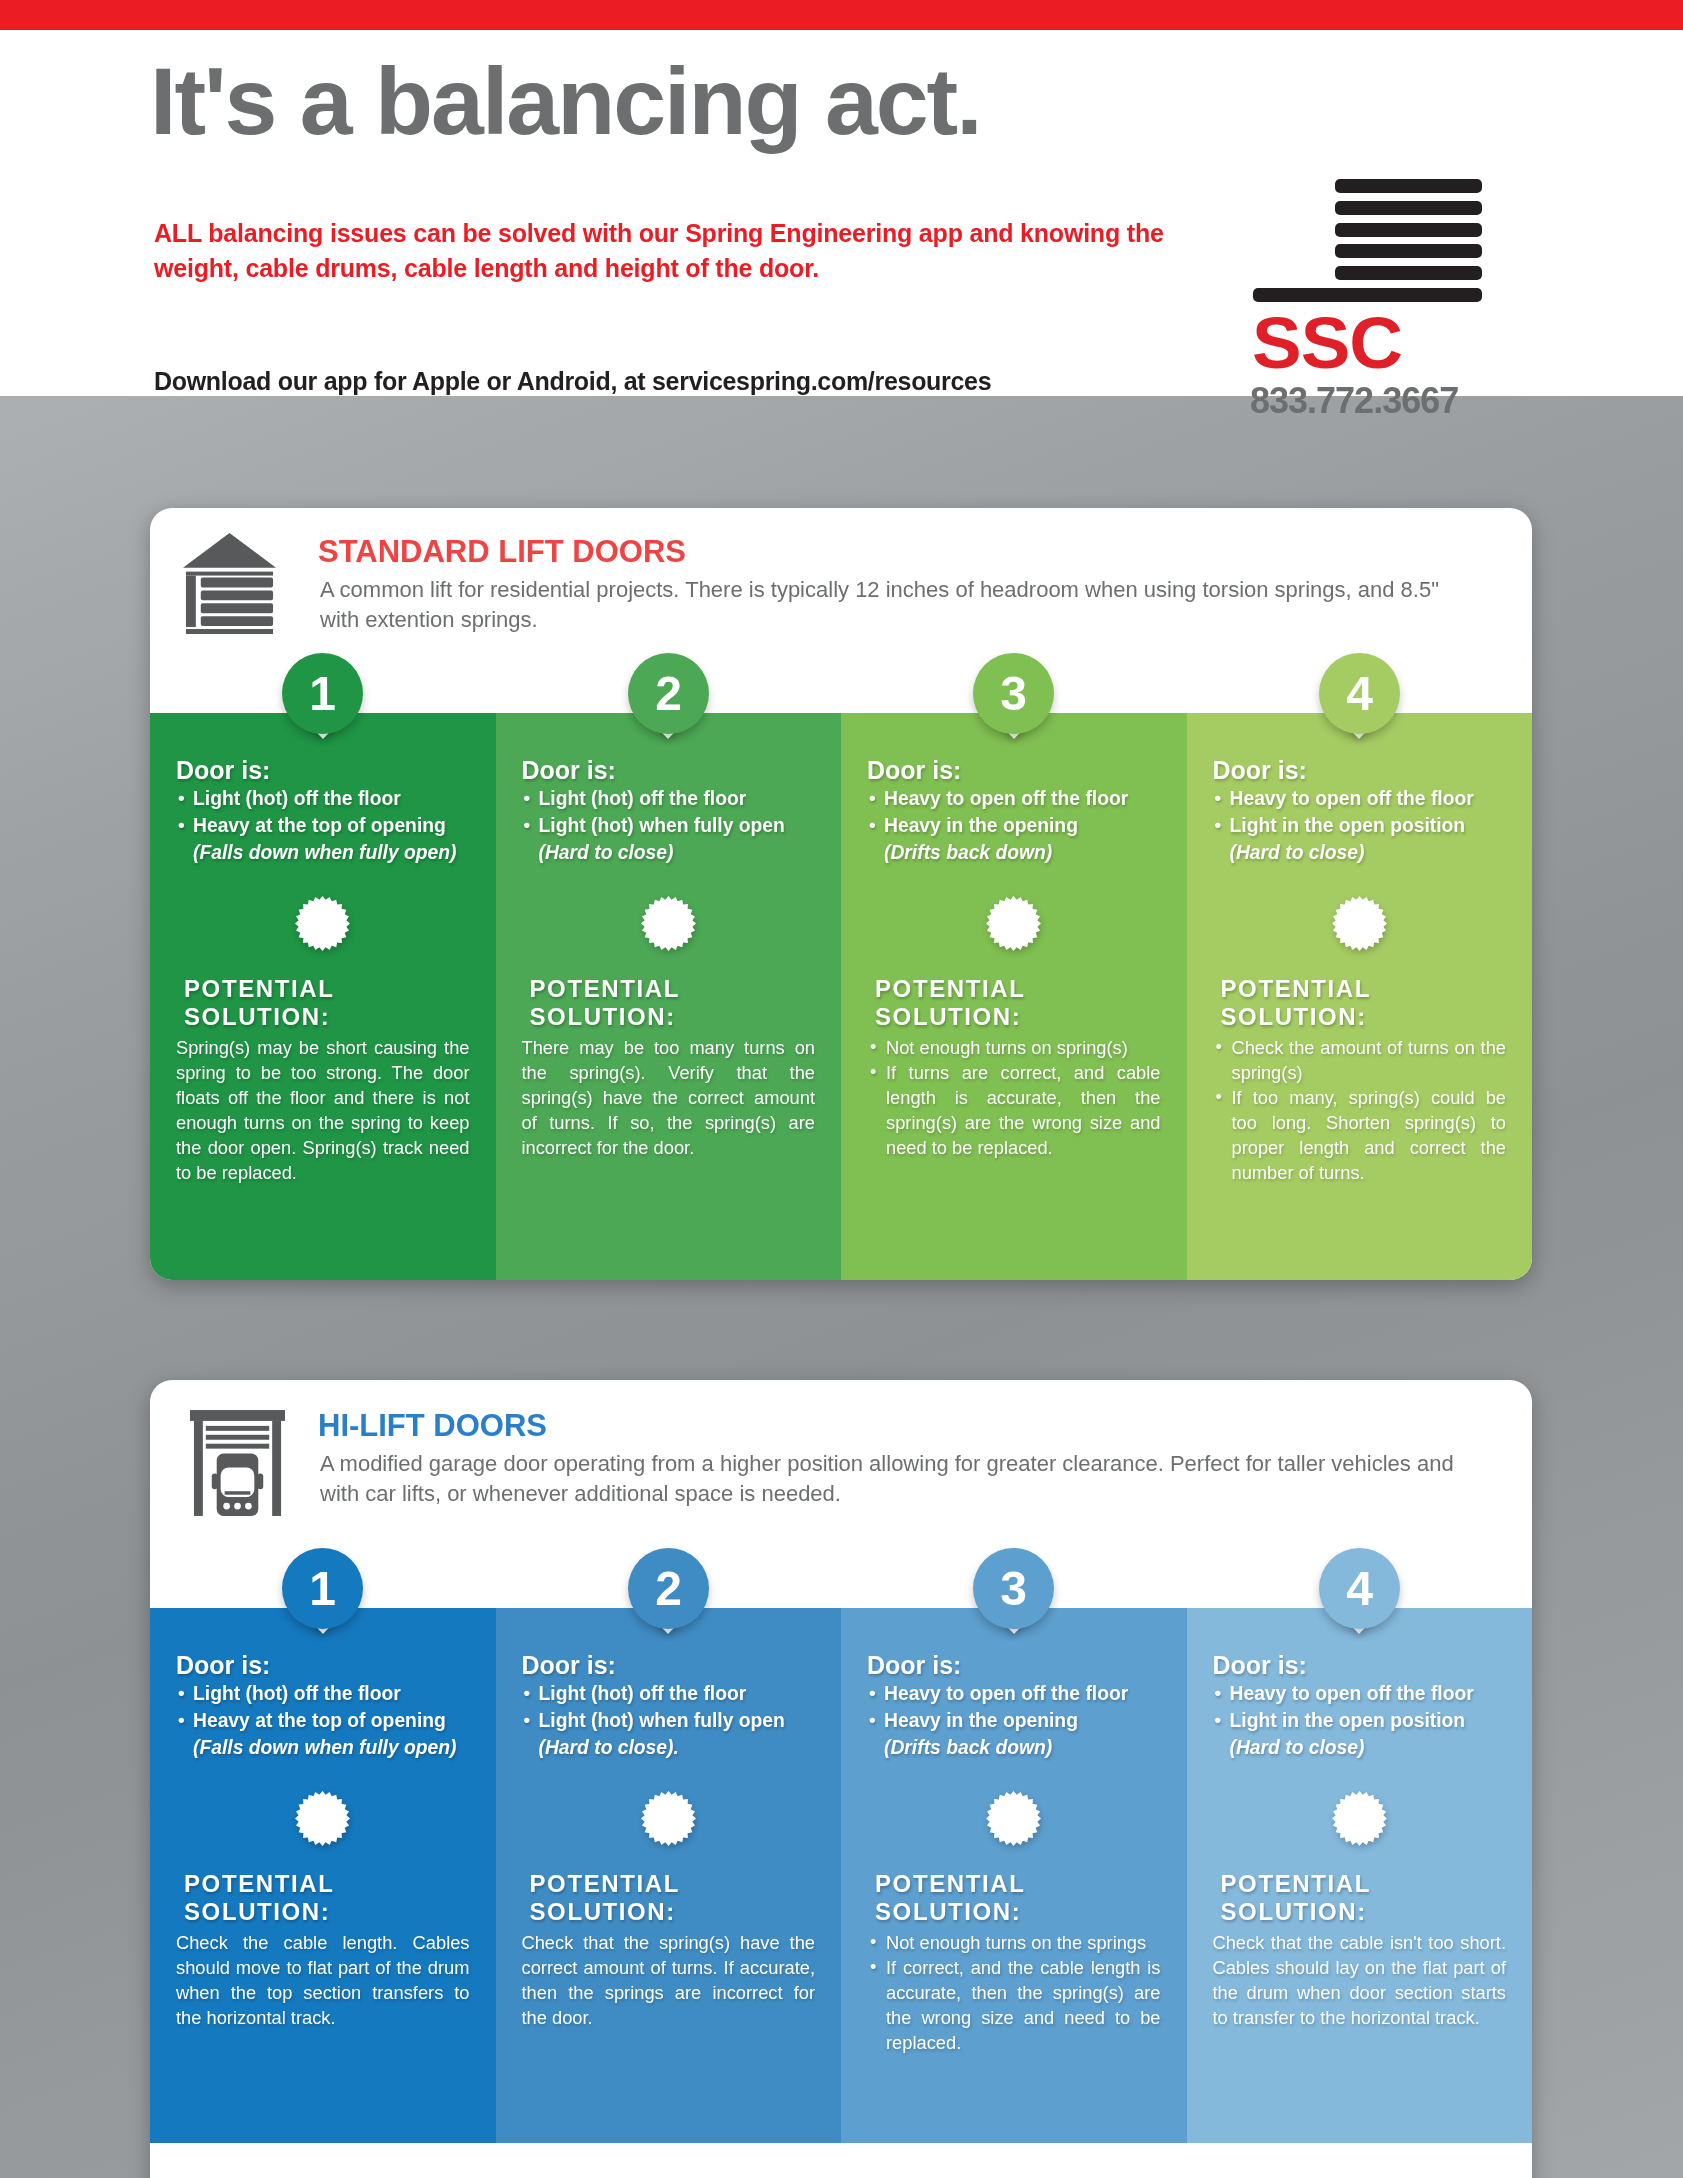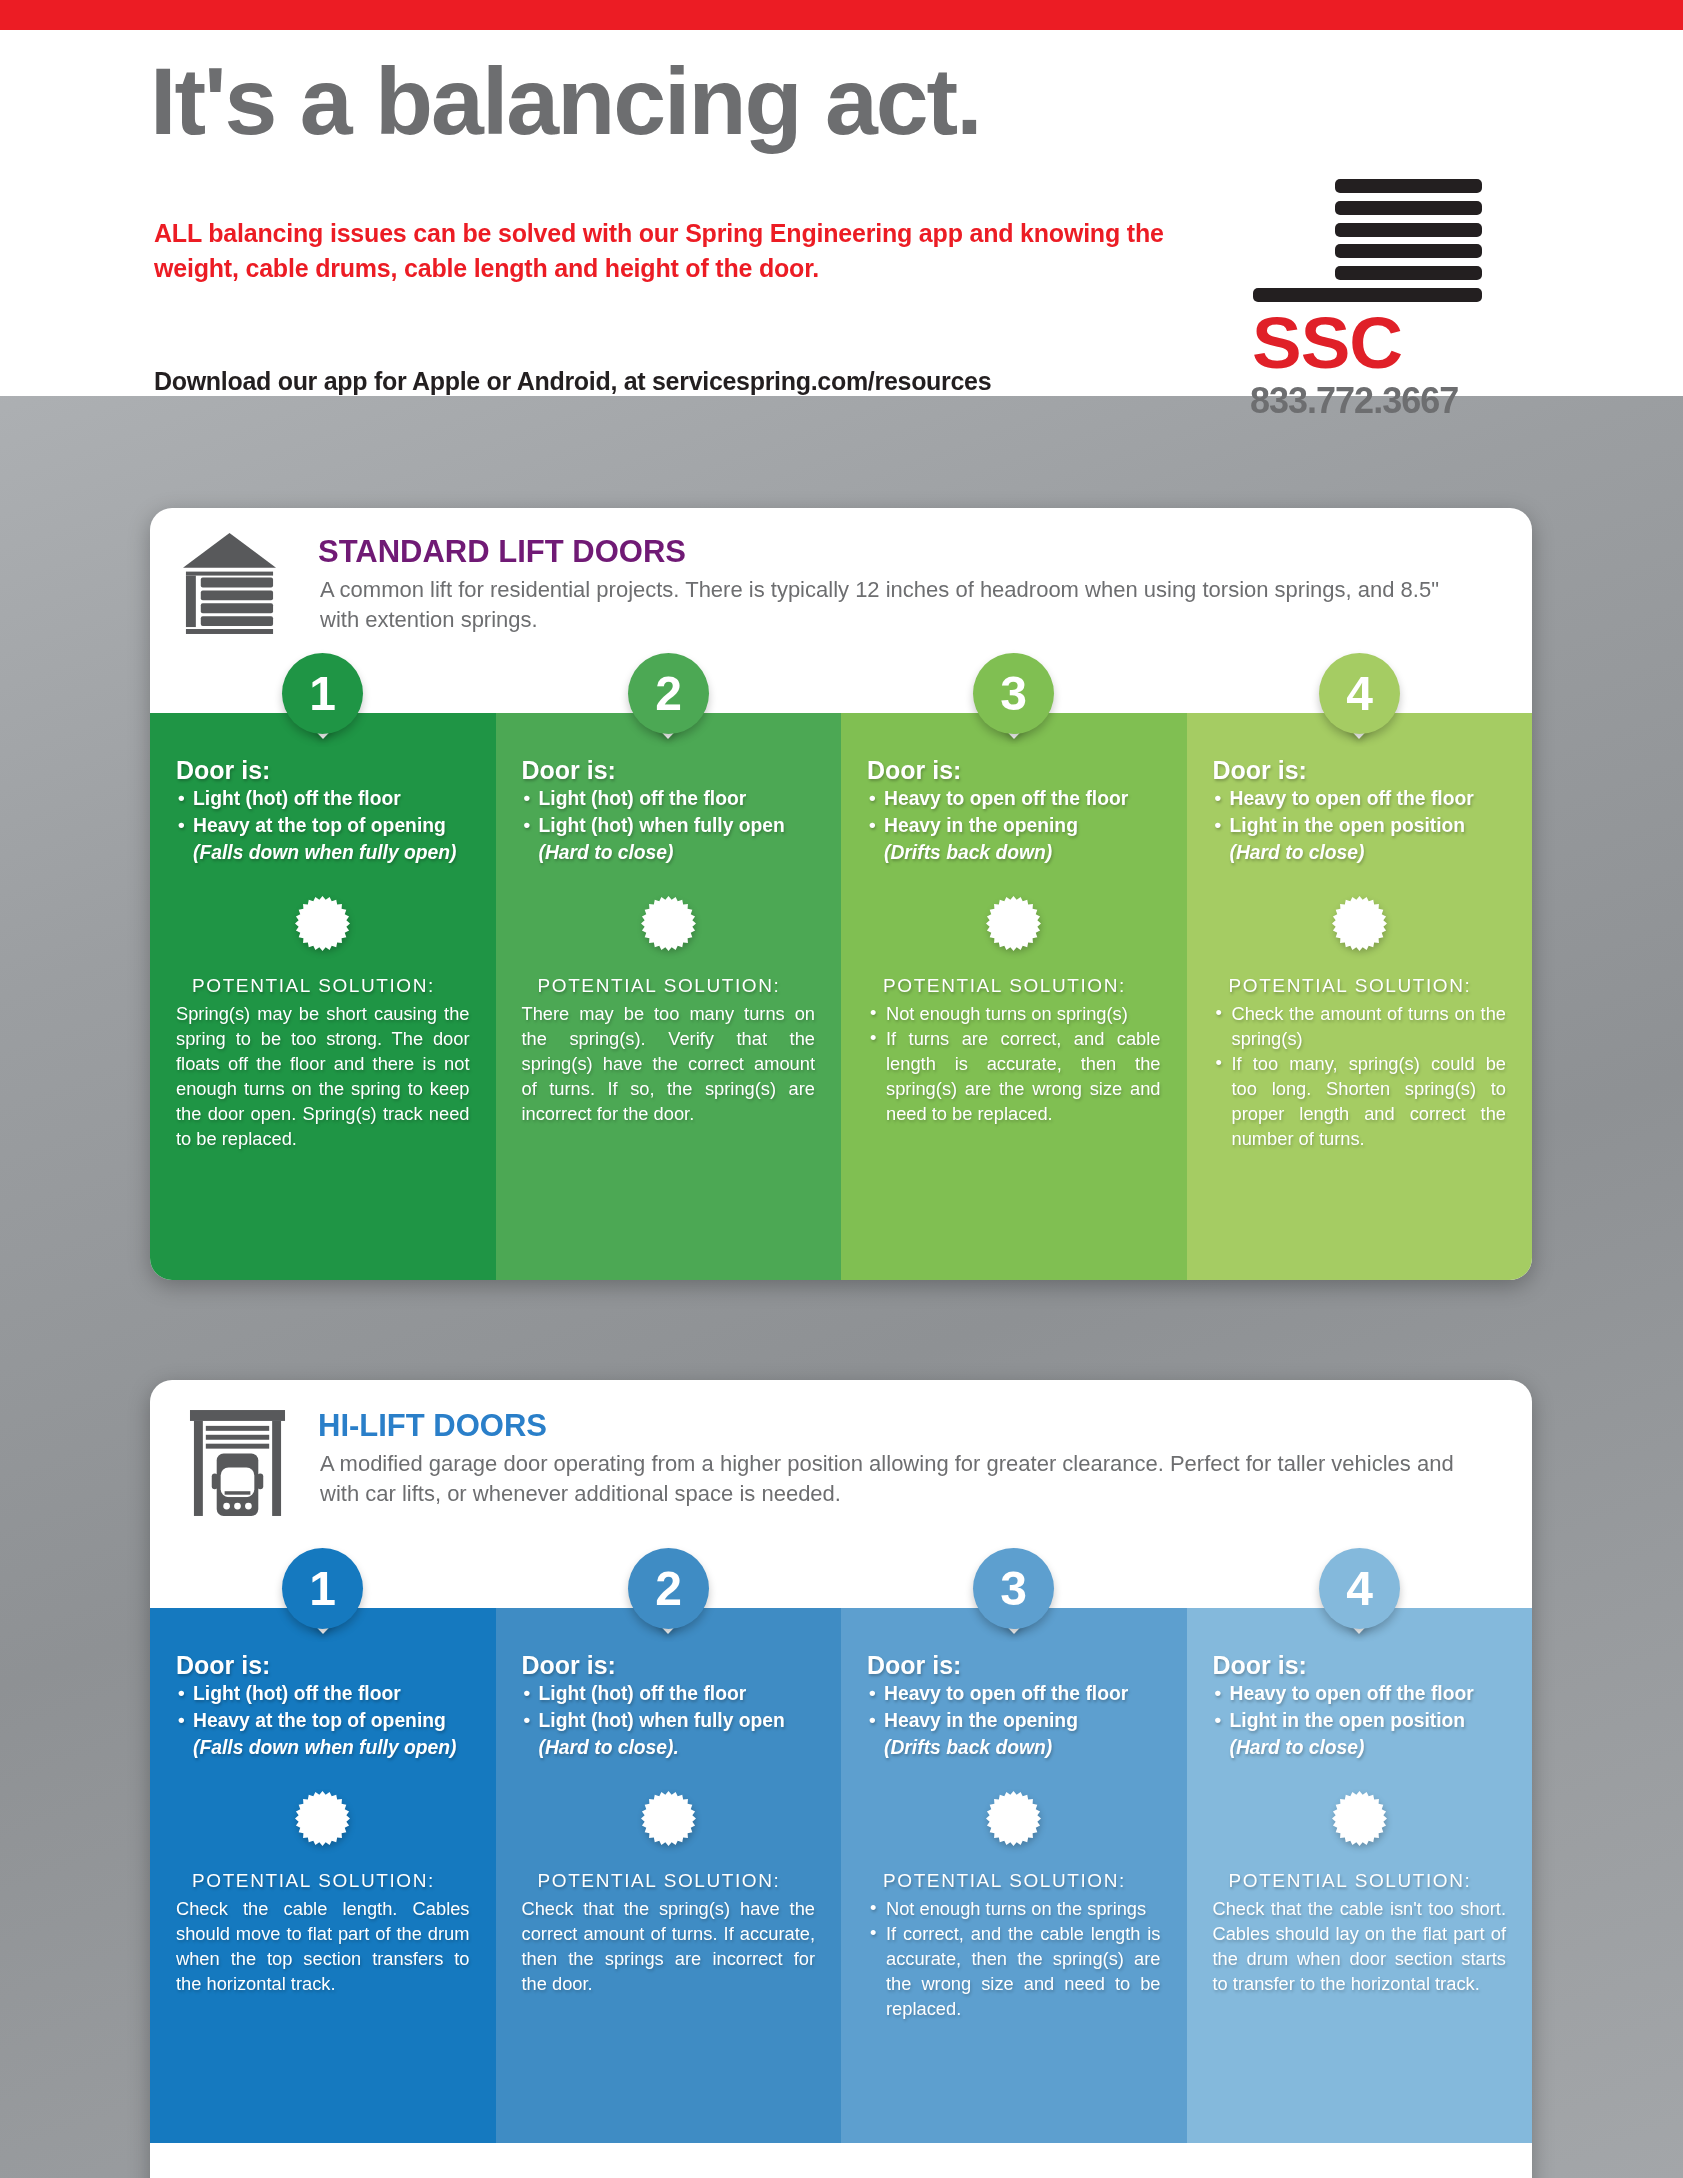--- a/index.html
+++ b/index.html
@@ -95,22 +95,22 @@
     font-size:19.3px;font-weight:700;color:#fff;line-height:27px;
     padding-left:17px;position:relative;text-shadow:1px 2px 3px rgba(0,0,0,.25);
   }
   ul.sym li:before{content:"\2022";position:absolute;left:2px;top:-1px;font-size:19px;}
   ul.sym li.cont{padding-left:17px;font-style:italic;}
   ul.sym li.cont:before{content:"";}
 
   .badge-check{margin:30px auto 24px auto;width:55px;height:55px;display:block;
     filter:drop-shadow(1px 3px 3px rgba(0,0,0,.22));}
 
-  .sol-head{font-size:19px;font-weight:400;color:#fff;letter-spacing:1.6px;
-    text-shadow:1px 2px 3px rgba(0,0,0,.28);margin:0 0 4px 16px;}
+  .sol-head{font-size:24px;font-weight:700;color:#fff;letter-spacing:1.6px;
+    text-shadow:1px 2px 3px rgba(0,0,0,.28);margin:0 0 4px 8px;}
   .sol-body{font-size:18.3px;line-height:25px;color:#fff;text-align:justify;
     text-shadow:1px 2px 3px rgba(0,0,0,.22);}
   ul.solul{list-style:none;margin:0;padding:0;}
   ul.solul li{font-size:18.3px;line-height:25px;color:#fff;position:relative;
     padding-left:19px;text-align:justify;text-shadow:1px 2px 3px rgba(0,0,0,.22);}
   ul.solul li:before{content:"\2022";position:absolute;left:3px;top:-1px;}
 
   
   .num{
     position:absolute;width:81px;height:81px;border-radius:50%;
@@ -150,21 +150,21 @@
           <polygon points="50,3 97,38 3,38"></polygon>
           <rect x="6" y="42" width="88" height="4"></rect>
           <rect x="6" y="46" width="10" height="52"></rect>
           <rect x="21" y="48" width="73" height="10" rx="2"></rect>
           <rect x="21" y="61" width="73" height="10" rx="2"></rect>
           <rect x="21" y="74" width="73" height="10" rx="2"></rect>
           <rect x="21" y="87" width="73" height="10" rx="2"></rect>
           <rect x="6" y="100" width="88" height="5"></rect>
         </g>
       </svg></div>
-    <div class="sect-title" style="left: 168px; top: 26px; color: #701a75;">STANDARD LIFT DOORS</div>
+    <div class="sect-title" style="left: 168px; top: 26px; color: #ef4444;">STANDARD LIFT DOORS</div>
     <div class="sect-desc" style="left: 170px; top: 67px; width: 1148px;">A common lift for residential projects. There is typically 12 inches of headroom when using torsion springs, and 8.5" with extention springs.</div>
     <div class="num" style="background: rgb(31, 149, 69); left: 132px; top: 145px;">1</div>
     <div class="num" style="background: rgb(76, 168, 84); left: 478px; top: 145px;">2</div>
     <div class="num" style="background: rgb(128, 191, 82); left: 823px; top: 145px;">3</div>
     <div class="num" style="background: rgb(165, 204, 99); left: 1169px; top: 145px;">4</div>
     <div class="cols" style="top: 205px;">
       <div class="col" style="background: rgb(31, 149, 69); min-height: 567px;">
         <div class="notch"></div>
         <div class="door-is">Door is:</div>
         <ul class="sym">

